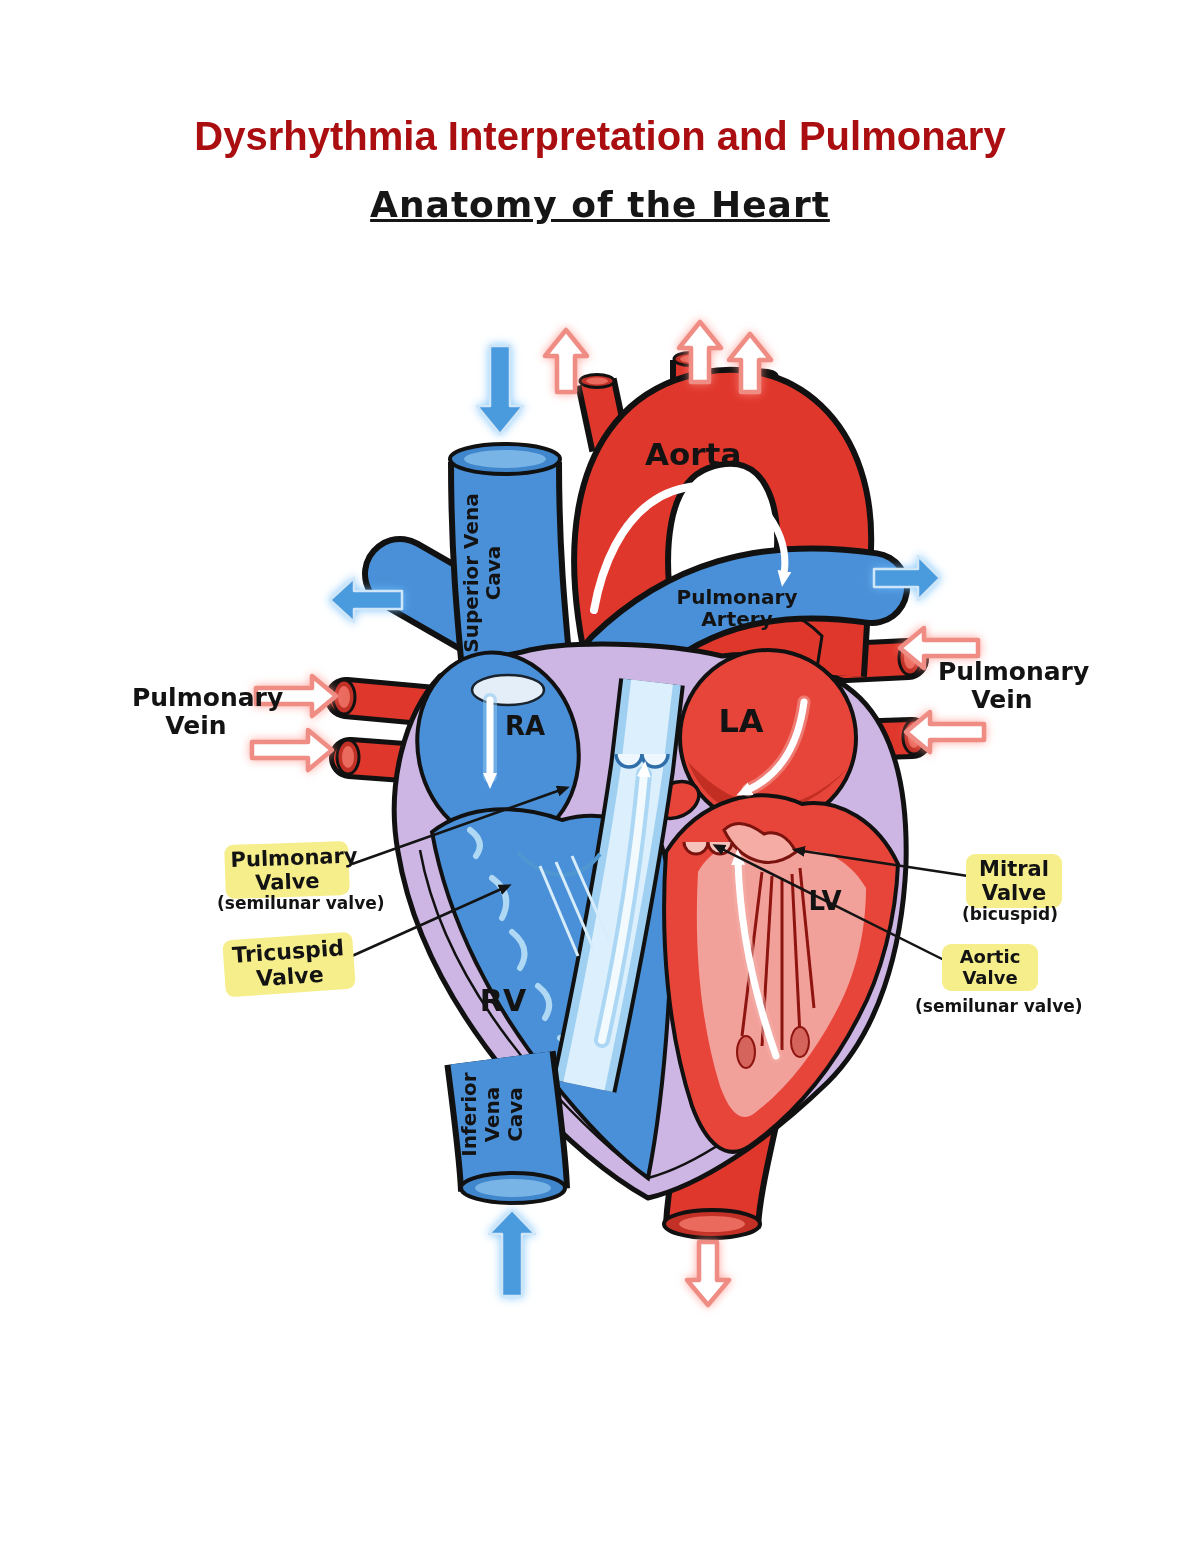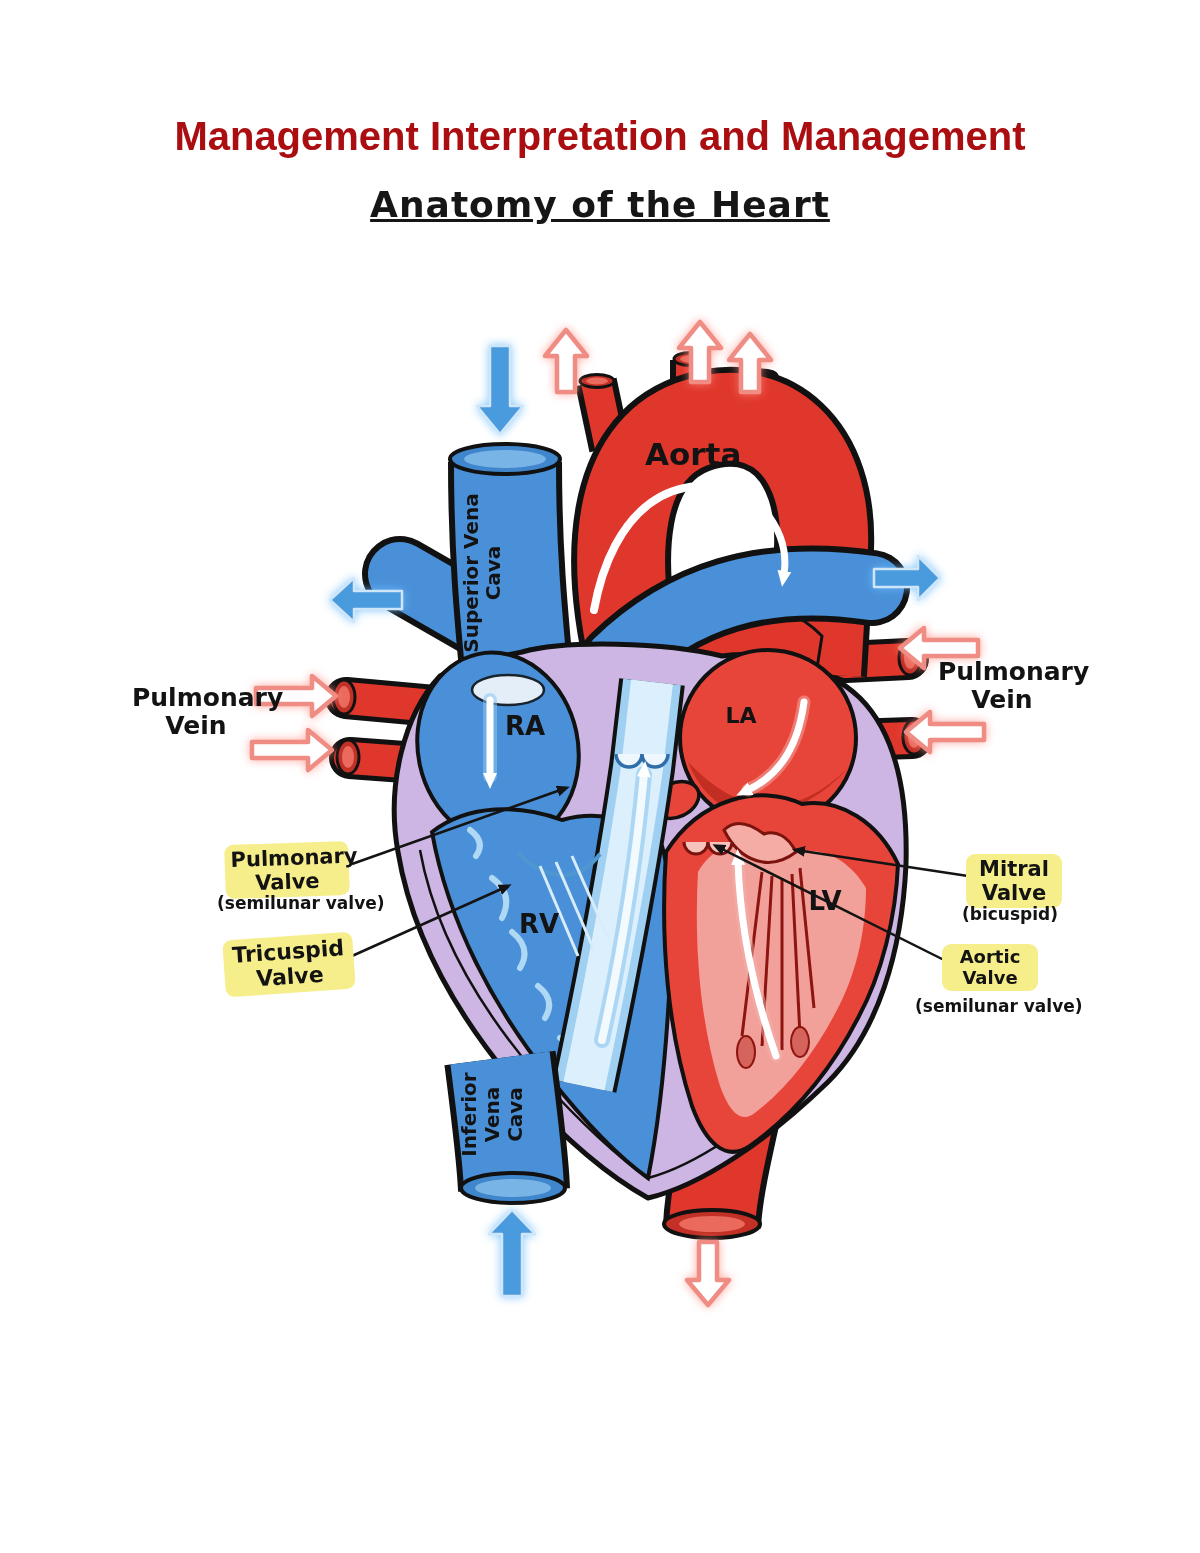--- a/index.html
+++ b/index.html
@@ -16,21 +16,21 @@
           background:#f6ee8a;border-radius:9px;padding:3px 6px;}
   .note{position:absolute;font-weight:bold;color:#131313;text-align:center;white-space:nowrap;}
   .glow-blue{filter:drop-shadow(0 0 5px rgba(110,190,255,0.85));}
   .glow-red{filter:drop-shadow(0 0 5px rgba(255,140,130,0.75));}
 </style>
 </head>
 <body>
 
 <div class="page">
 
-  <div class="title">Management Interpretation and Management</div>
+  <div class="title">Dysrhythmia Interpretation and Pulmonary</div>
   <div class="subtitle">Anatomy of the Heart</div>
 
   <svg class="diagram" width="1200" height="1553" viewBox="0 0 1200 1553">
     <defs>
       <marker id="mw" markerUnits="userSpaceOnUse" markerWidth="22" markerHeight="18" refX="3" refY="7" orient="auto">
         <path d="M0,0 L16,7 L0,14 Z" fill="#ffffff"></path>
       </marker>
       <marker id="mb" markerUnits="userSpaceOnUse" markerWidth="18" markerHeight="14" refX="9" refY="5.5" orient="auto">
         <path d="M0,0 L13,5.5 L0,11 Z" fill="#141414"></path>
       </marker>
@@ -212,30 +212,31 @@
       <path d="M352,956 L508,886" marker-end="url(#mb)"></path>
       <path d="M968,876 L796,850" marker-end="url(#mb)"></path>
       <path d="M944,960 L716,846" marker-end="url(#mb)"></path>
     </g>
   </svg>
 
   <div class="dlabel" style="left:645px;top:437px;width:96px;font-size:31px;">Aorta</div>
 
   <div class="dlabel rot" style="left:372px;top:551px;width:220px;font-size:20px;">Superior Vena Cava</div>
 
+  <div class="dlabel" style="left:642px;top:586px;width:190px;font-size:20px;">Pulmonary Artery</div>
 
   <div class="dlabel" style="left:132px;top:684px;width:128px;font-size:25px;">Pulmonary Vein</div>
 
   <div class="dlabel" style="left:938px;top:658px;width:128px;font-size:25px;">Pulmonary Vein</div>
 
   <div class="dlabel" style="left:500px;top:712px;width:50px;font-size:26px;">RA</div>
 
-  <div class="dlabel" style="left:716px;top:704px;width:50px;font-size:22px;">LA</div>
-
-  <div class="dlabel" style="left:478px;top:910px;width:50px;font-size:26px;margin-left:36px;">RV</div>
+  <div class="dlabel" style="left:716px;top:704px;width:50px;font-size:32px;">LA</div>
+
+  <div class="dlabel" style="left:478px;top:984px;width:50px;font-size:30px;">RV</div>
 
   <div class="dlabel" style="left:800px;top:887px;width:50px;font-size:26px;">LV</div>
 
   <div class="dlabel rot" style="left:444px;top:1080px;width:96px;font-size:20px;line-height:1.15;">Inferior Vena Cava</div>
 
   <div class="ylabel" style="left:225px;top:843px;width:112px;font-size:21px;transform:rotate(-2deg);">Pulmonary Valve</div>
   <div class="note" style="left:217px;top:893px;width:150px;font-size:17px;">(semilunar valve)</div>
 
   <div class="ylabel" style="left:224px;top:936px;width:118px;font-size:22px;transform:rotate(-4deg);">Tricuspid Valve</div>
 

